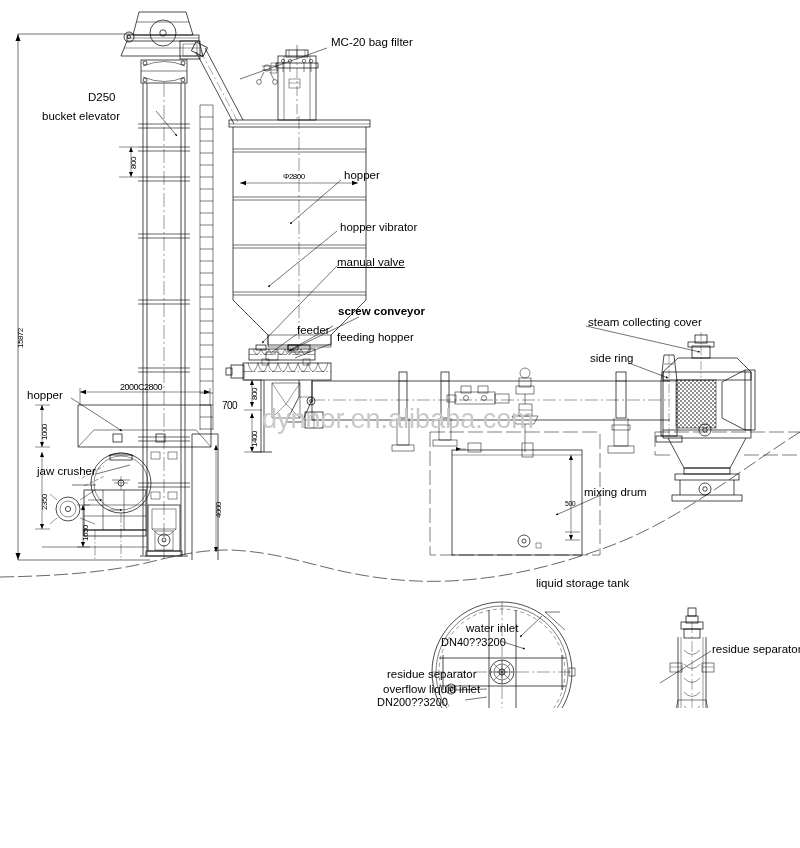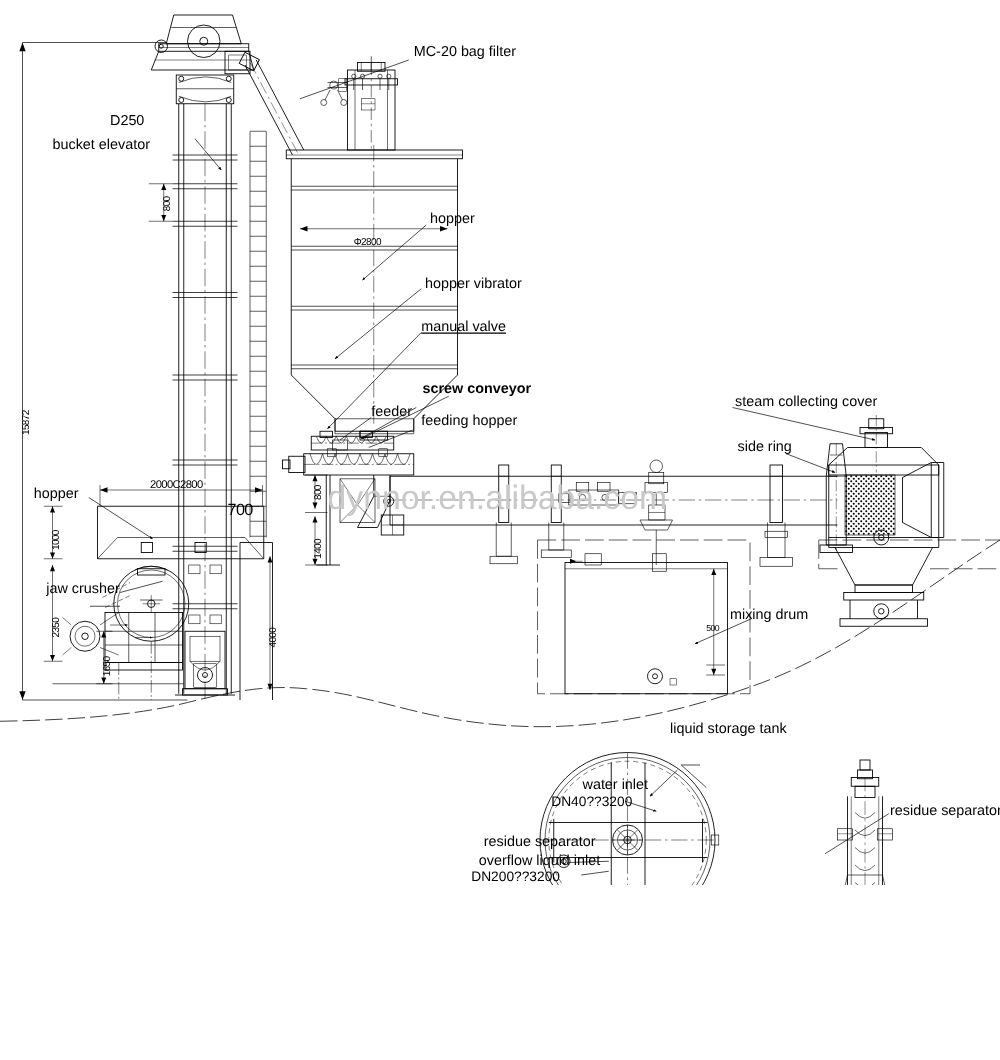--- a/index.html
+++ b/index.html
@@ -702,26 +702,26 @@
 <div class="lbl" style="left:536px;top:577px;">liquid storage tank</div>
 <div class="lbl" style="left:426px;top:622px;margin-left:40px;">water inlet</div>
 <div class="lbl" style="left:441px;top:636px;font-size:11px;">DN40??3200</div>
 <div class="lbl" style="left:387px;top:668px;">residue separator</div>
 <div class="lbl" style="left:383px;top:683px;">overflow liquid inlet</div>
 <div class="lbl" style="left:377px;top:696px;font-size:11px;">DN200??3200</div>
 <div class="lbl" style="left:712px;top:643px;">residue separator</div>
 
 <div class="dim rot" style="left:16px;top:348px;">15872</div>
 <div class="dim rot" style="left:129px;top:169px;">800</div>
-<div class="dim" style="left:283px;top:172px;margin-top:17px;">Φ2800</div>
+<div class="dim" style="left:283px;top:172px;">Φ2800</div>
 <div class="dim" style="left:120px;top:382px;font-size:9px;">2000C2800</div>
 <div class="dim rot" style="left:40px;top:440px;">1000</div>
 <div class="dim rot" style="left:40px;top:510px;">2350</div>
 <div class="dim rot" style="left:81px;top:541px;">1650</div>
 <div class="dim rot" style="left:214px;top:518px;">4000</div>
 <div class="dim rot" style="left:250px;top:400px;">800</div>
 <div class="dim rot" style="left:250px;top:447px;">1400</div>
-<div class="dim" style="left:182px;top:400px;font-size:13px;">700</div>
+<div class="dim" style="left:182px;top:400px;font-size:10px;padding-left:40px;">700</div>
 <div class="dim" style="left:565px;top:500px;font-size:7px;">500</div>
 
-<div class="wm" style="left:262px;top:383px;">dynnor.en.alibaba.com</div>
+<div class="wm" style="left:262px;top:404px;">dynnor.en.alibaba.com</div>
 
 </div>
 
 </body></html>

